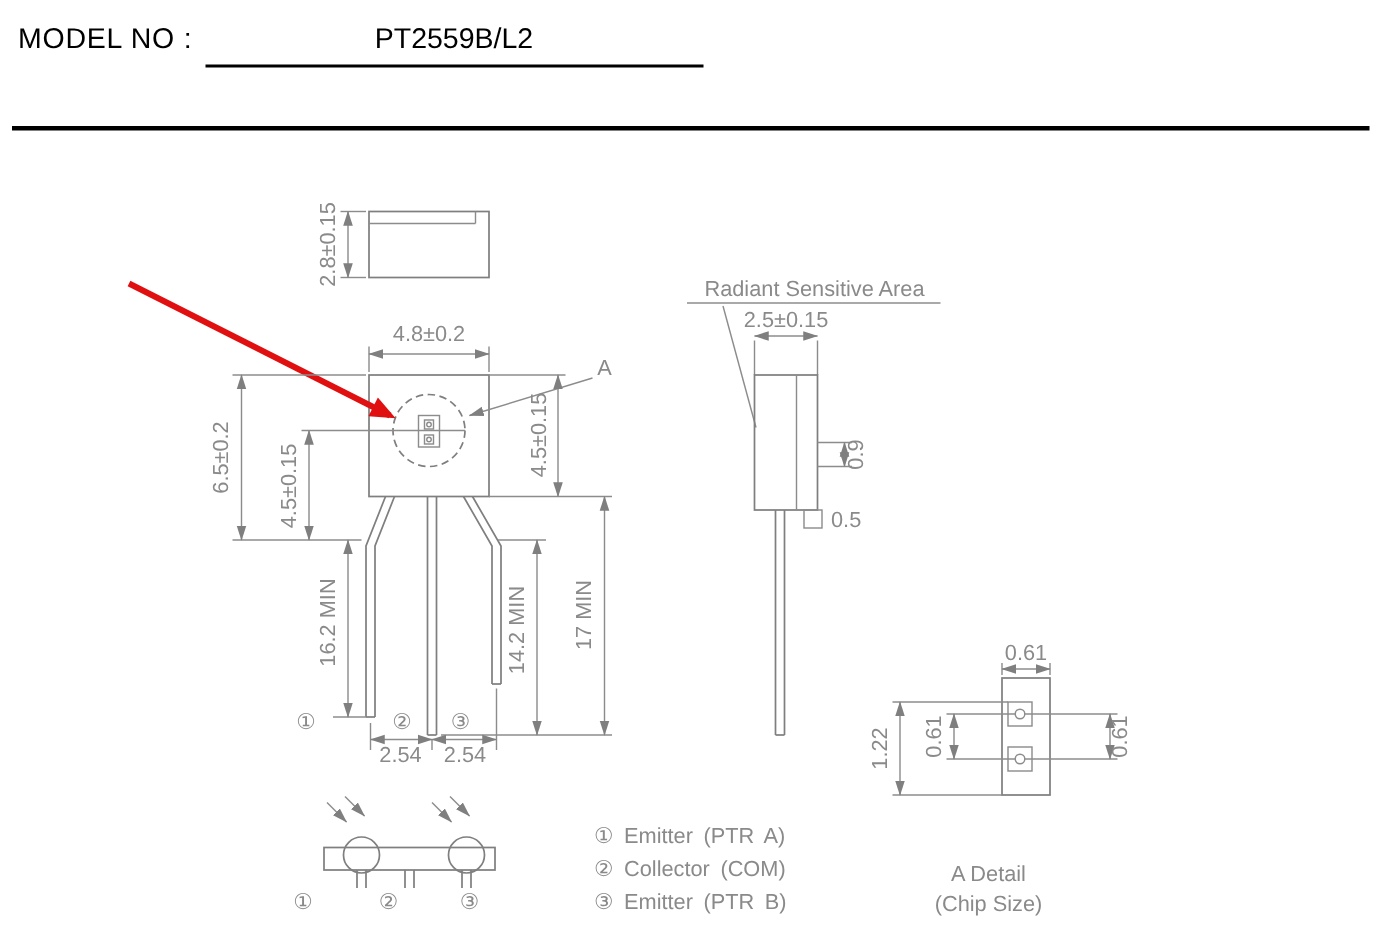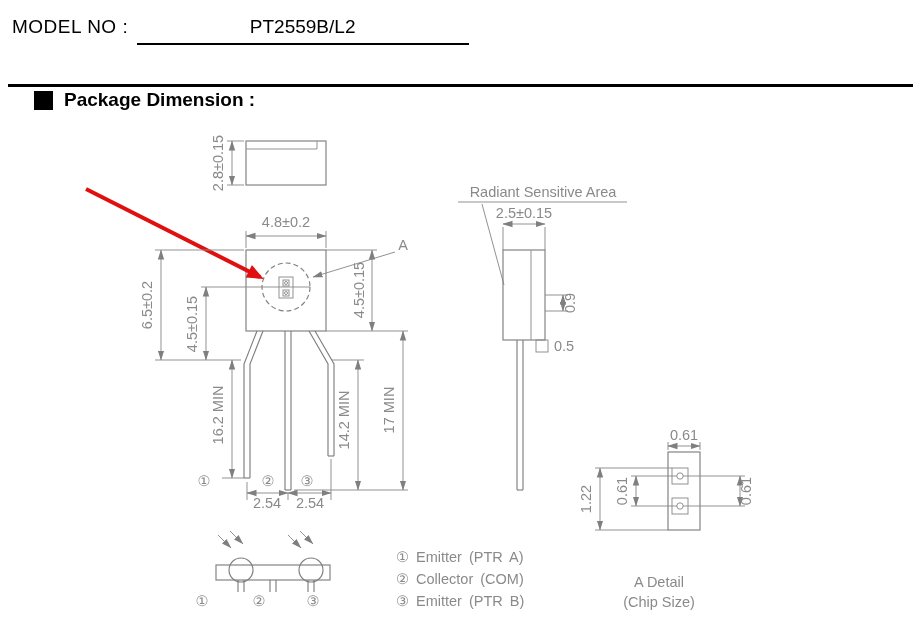--- a/index.html
+++ b/index.html
@@ -26,24 +26,20 @@
 
 <div class="page">
 
   <div class="model-row">
     <span class="model-label">MODEL NO :</span>
     <span class="model-value">PT2559B/L2</span>
   </div>
 
   <div class="rule"></div>
 
-  <div class="section-row">
-    <span class="bullet"></span>
-    <span class="section-title">Package Dimension :</span>
-  </div>
 
   <svg class="drawing" width="921" height="626" viewBox="0 0 921 626" xmlns="http://www.w3.org/2000/svg">
     <defs>
       <marker id="ae" viewBox="0 0 10 10" refX="9.5" refY="5" markerWidth="10" markerHeight="10" orient="auto" markerUnits="userSpaceOnUse">
         <path d="M0,1.8 L10,5 L0,8.2 z" fill="#7f7f7f"></path>
       </marker>
       <marker id="as" viewBox="0 0 10 10" refX="0.5" refY="5" markerWidth="10" markerHeight="10" orient="auto" markerUnits="userSpaceOnUse">
         <path d="M10,1.8 L0,5 L10,8.2 z" fill="#7f7f7f"></path>
       </marker>
       <marker id="ra" viewBox="0 0 12 10" refX="9" refY="5" markerWidth="18" markerHeight="14" orient="auto" markerUnits="userSpaceOnUse">

